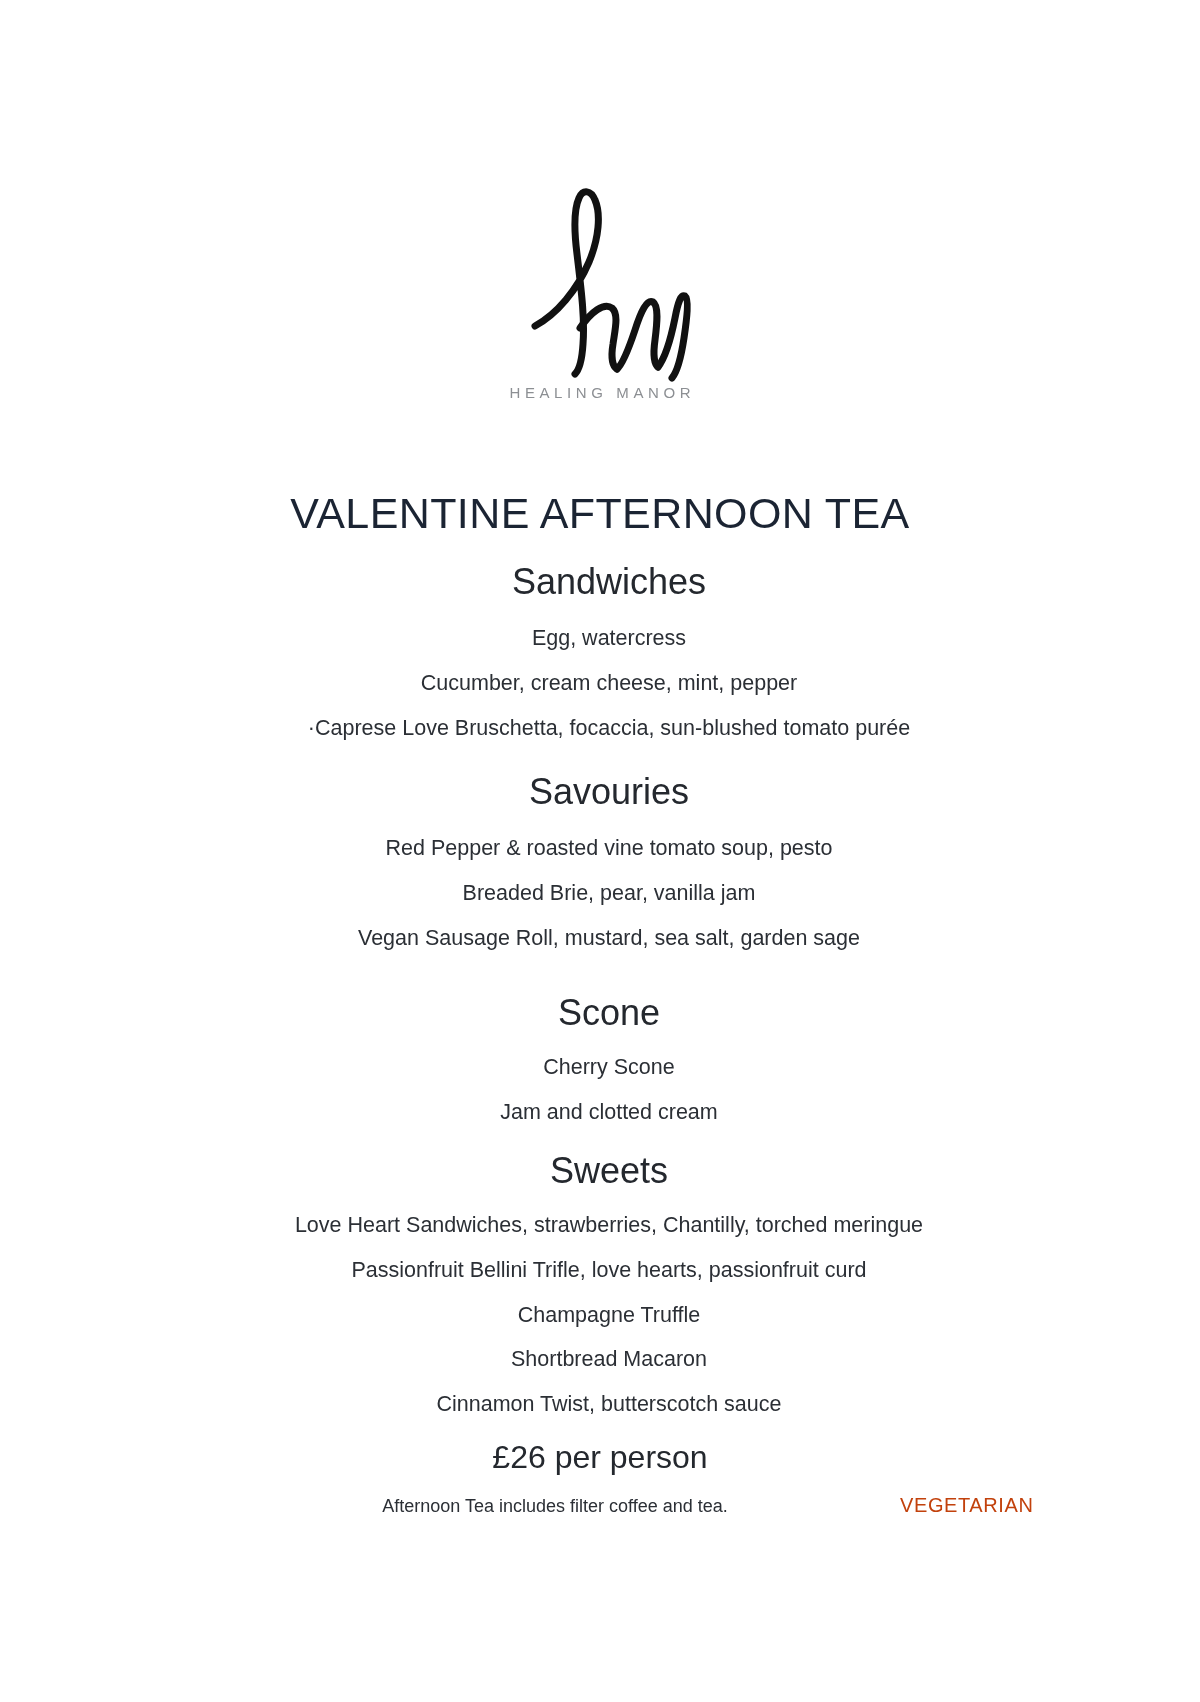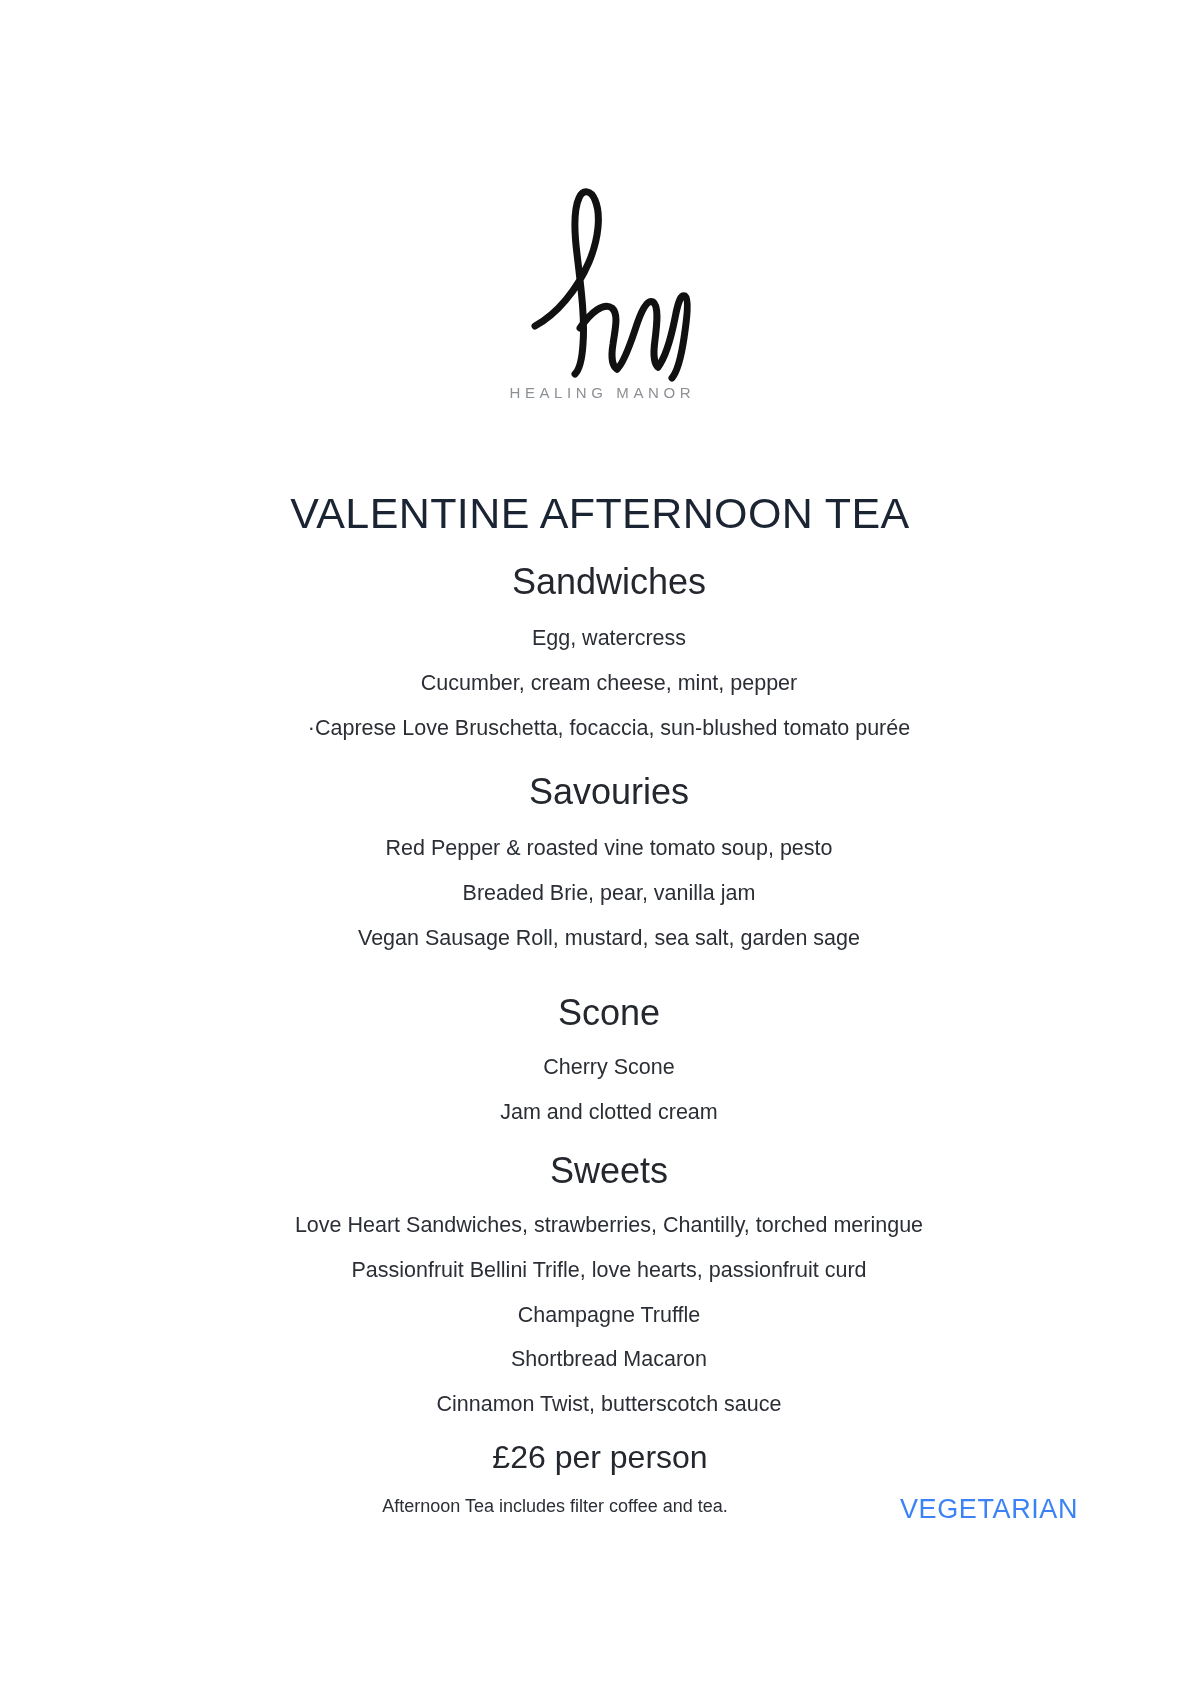--- a/index.html
+++ b/index.html
@@ -143,23 +143,23 @@
     text-align: center;
     font-size: 18px;
     color: #2b2f35;
     line-height: 1.4;
     white-space: nowrap;
   }
   .vegetarian-note {
     position: absolute;
     left: 900px;
     top: -3px;
-    font-size: 27px;
+    font-size: 20px;
     letter-spacing: 0.6px;
-    color: #3b82f6;
+    color: #c2410c;
     line-height: 1.4;
     white-space: nowrap;
   }
 </style>
 </head>
 <body>
 
 <div class="page">
 
   <div class="brand">

